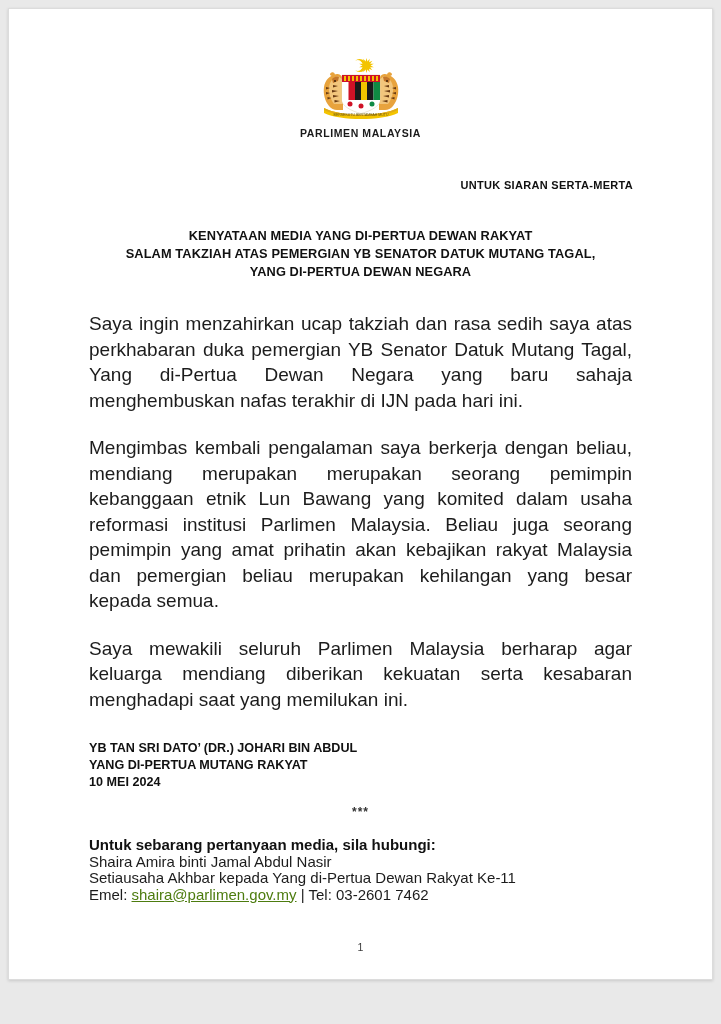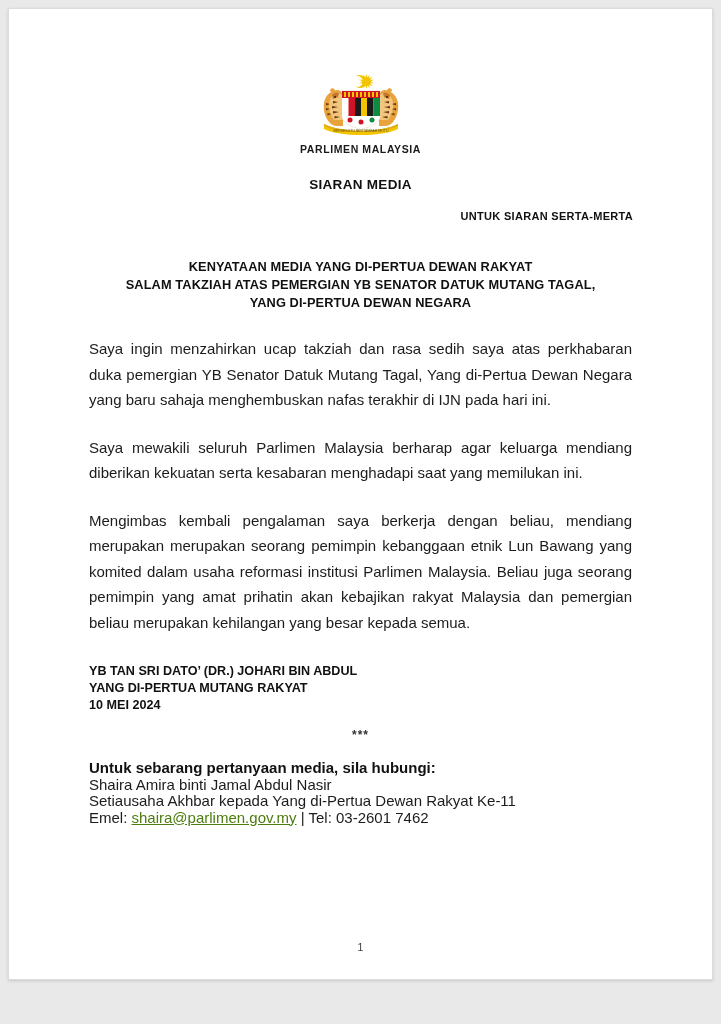--- a/index.html
+++ b/index.html
@@ -25,21 +25,21 @@
     box-shadow: 0 1px 3px rgba(0,0,0,0.14), 0 0 0 1px rgba(255,255,255,0.9) inset;
   }
   .page-inner {
     position: relative;
     width: 100%;
     height: 100%;
   }
 
   
   .letterhead {
-    padding-top: 64px;
+    padding-top: 48px;
     text-align: center;
   }
   .crest {
     width: 120px;
     height: 66px;
     margin: 0 auto;
     display: block;
   }
   .org-name {
     margin-top: 4px;
@@ -85,24 +85,24 @@
   .title-block div { white-space: nowrap; }
 
   
   .body-block {
     width: 543px;
     margin: 0 auto;
     padding-top: 22px;
   }
   .para {
     text-align: justify;
-    font-size: 15px;
+    font-size: 19px;
     line-height: 25.5px;
     color: #1c1c1c;
-    margin: 2px 0 22px 0;
+    margin: 8px 0 22px 0;
   }
   .para:last-child { margin-bottom: 0; }
 
   
   .sig-block {
     width: 543px;
     margin: 28px auto 12px auto;
     font-size: 12.6px;
     font-weight: bold;
     line-height: 17px;
@@ -230,34 +230,33 @@
       <g>
         <path d="M46 102 C80 120 160 120 194 102 L194 112 C160 128 80 128 46 112 Z" fill="#f3c400"></path>
         <path d="M46 102 C80 120 160 120 194 102 L194 106 C160 122 80 122 46 106 Z" fill="#e0ab16"></path>
         <text x="120" y="118" text-anchor="middle" font-size="7" font-family="Liberation Sans, sans-serif" fill="#6b5a10">BERSEKUTU BERTAMBAH MUTU</text>
       </g>
     </svg>
     <div class="org-name">PARLIMEN MALAYSIA</div>
   </div>
 
   <div class="hdr-block">
-    <div class="hdr-centered">SIARAN MEDIA</div>
     <div class="hdr-right">UNTUK SIARAN SERTA-MERTA</div>
   </div>
 
   <div class="title-block">
     <div>KENYATAAN MEDIA YANG DI-PERTUA DEWAN RAKYAT</div>
     <div>SALAM TAKZIAH ATAS PEMERGIAN YB SENATOR DATUK MUTANG TAGAL,</div>
     <div>YANG DI-PERTUA DEWAN NEGARA</div>
   </div>
 
   <div class="body-block">
     <p class="para">Saya ingin menzahirkan ucap takziah dan rasa sedih saya atas perkhabaran duka pemergian YB Senator Datuk Mutang Tagal, Yang di-Pertua Dewan Negara yang baru sahaja menghembuskan nafas terakhir di IJN pada hari ini.</p>
+    <p class="para">Mengimbas kembali pengalaman saya berkerja dengan beliau, mendiang merupakan merupakan seorang pemimpin kebanggaan etnik Lun Bawang yang komited dalam usaha reformasi institusi Parlimen Malaysia. Beliau juga seorang pemimpin yang amat prihatin akan kebajikan rakyat Malaysia dan pemergian beliau merupakan kehilangan yang besar kepada semua.</p>
     <p class="para">Saya mewakili seluruh Parlimen Malaysia berharap agar keluarga mendiang diberikan kekuatan serta kesabaran menghadapi saat yang memilukan ini.</p>
-    <p class="para">Mengimbas kembali pengalaman saya berkerja dengan beliau, mendiang merupakan merupakan seorang pemimpin kebanggaan etnik Lun Bawang yang komited dalam usaha reformasi institusi Parlimen Malaysia. Beliau juga seorang pemimpin yang amat prihatin akan kebajikan rakyat Malaysia dan pemergian beliau merupakan kehilangan yang besar kepada semua.</p>
   </div>
 
   <div class="sig-block">
     <div>YB TAN SRI DATO’ (DR.) JOHARI BIN ABDUL</div>
     <div>YANG DI-PERTUA MUTANG RAKYAT</div>
     <div>10 MEI 2024</div>
   </div>
 
   <div class="stars">***</div>
 

